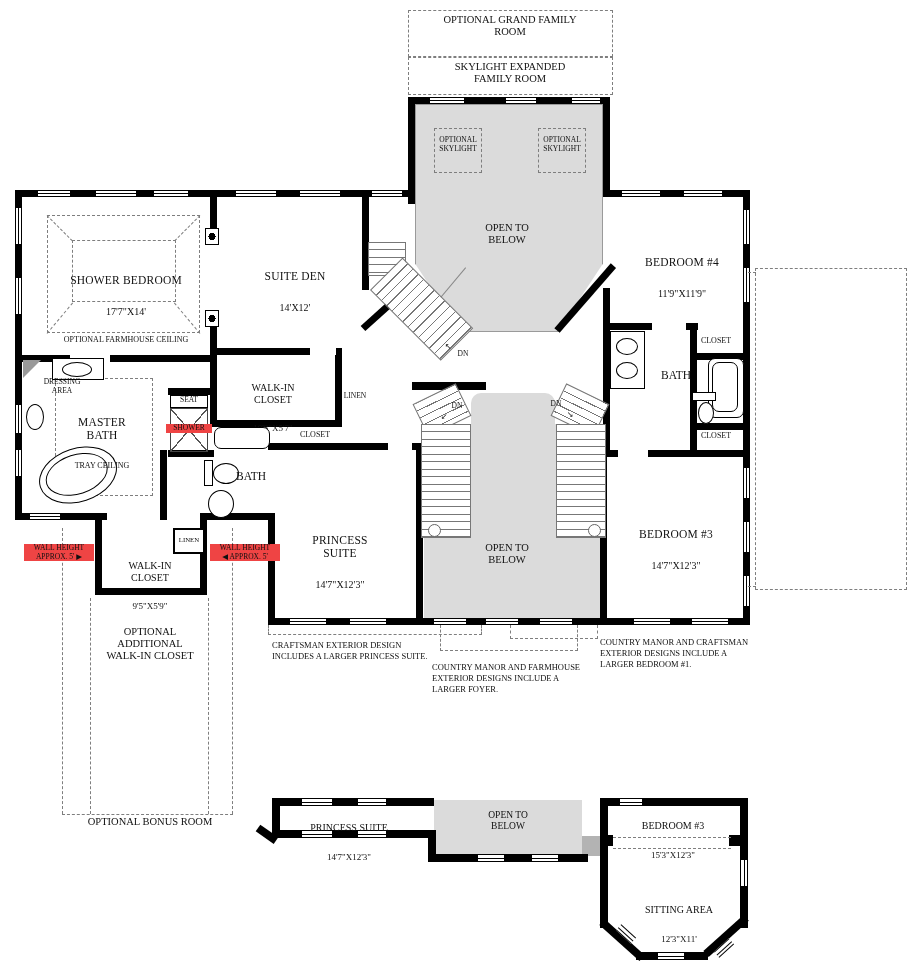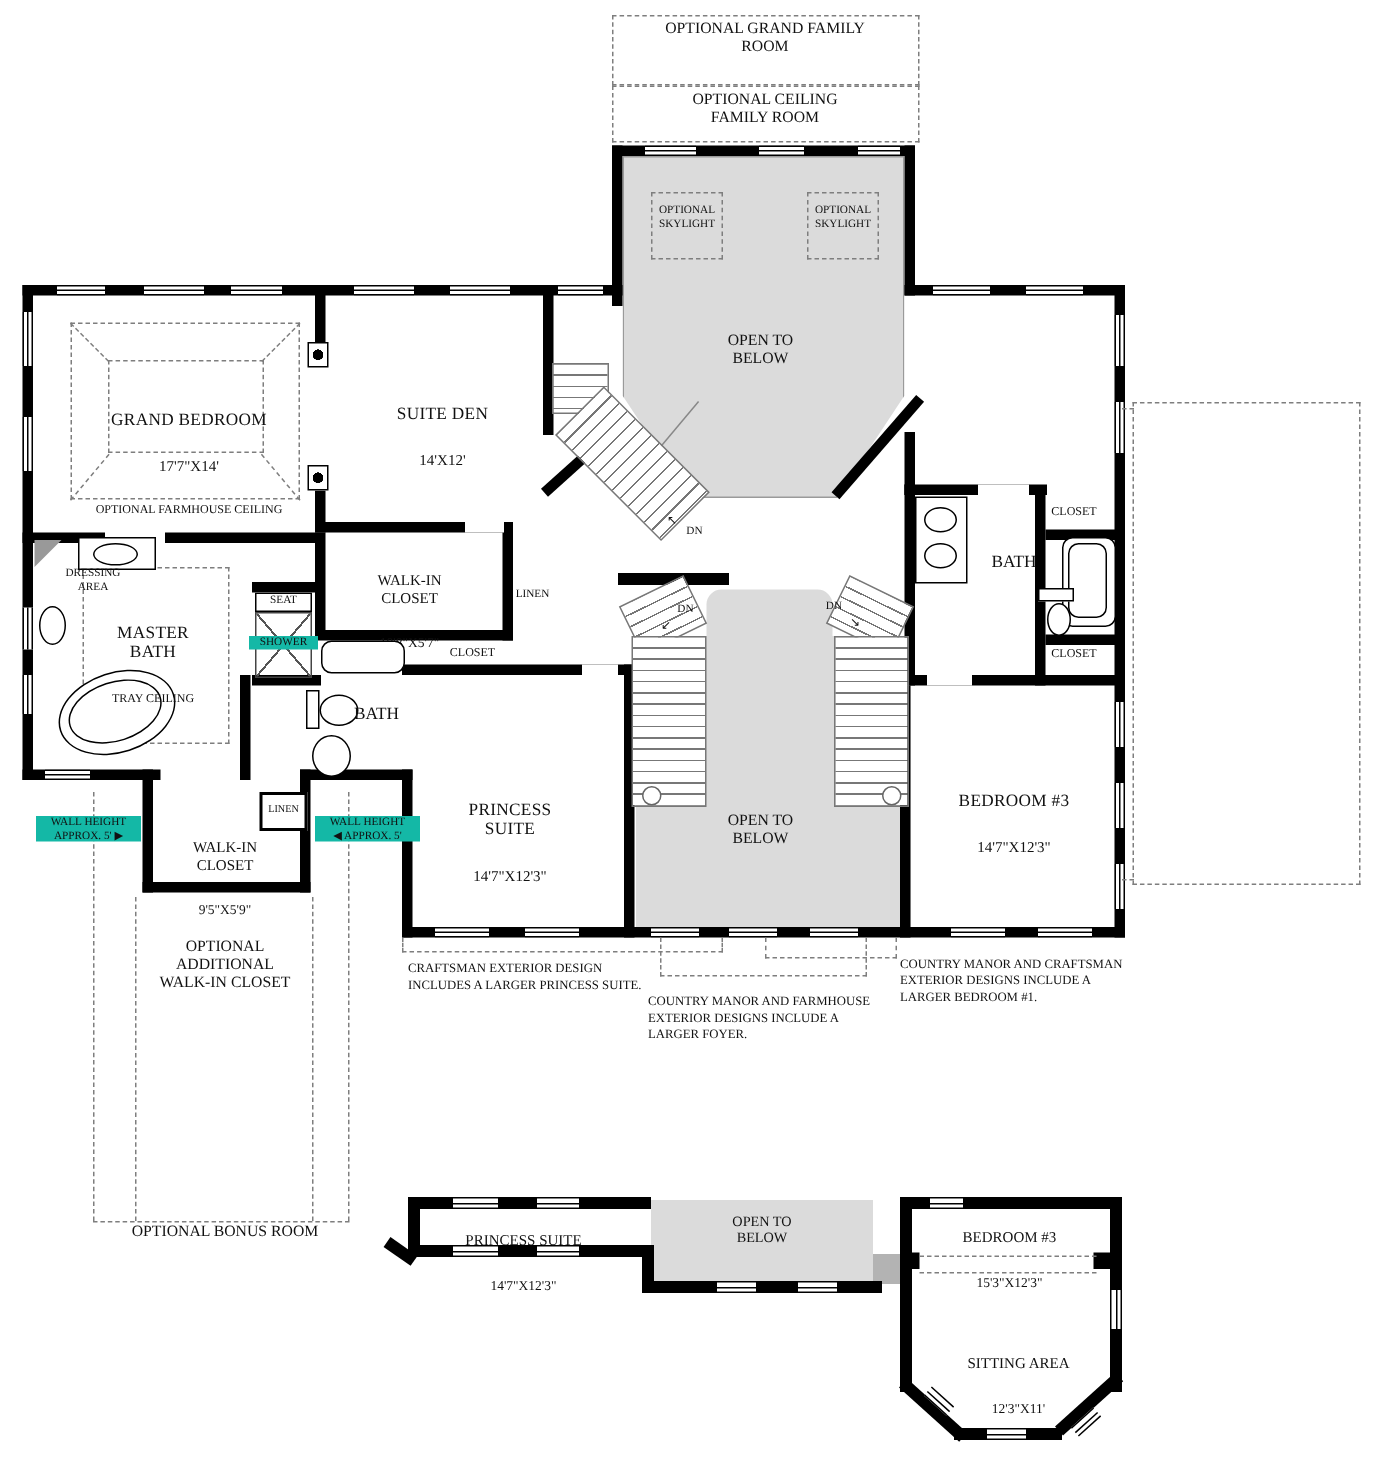--- a/index.html
+++ b/index.html
@@ -33,32 +33,32 @@
   .lb{position:absolute;white-space:pre-line;text-align:center;line-height:1.14;color:#111}
   .f12{font-size:11.5px}.f10{font-size:10.5px}.f9{font-size:9.5px}
   .f8{font-size:9px}.f7{font-size:8px}.f6{font-size:7.5px}
   .rn{display:block;font-size:11.5px;letter-spacing:.2px}
   .rd{display:block;font-size:10px}
   .rx{display:block;font-size:8px}
   .sn{display:block;font-size:10px}
   .sd{display:block;font-size:9px}
   .note{position:absolute;font-size:8.5px;line-height:1.3;text-align:left;white-space:pre-line}
   .title{position:absolute;font-size:28px;font-weight:bold;text-align:center}
-  .wbg{background:#14b8a6}
+  .wbg{background:#ef4444}
 </style>
 </head>
 <body>
 
 <div id="plan">
 
   <div class="d" style="left:408px;top:10px;width:205px;height:47px"></div>
   <div class="d" style="left:408px;top:57px;width:205px;height:38px"></div>
   <div class="lb f10" style="left:415px;top:14px;width:190px">OPTIONAL GRAND FAMILY
 ROOM</div>
-  <div class="lb f10" style="left:415px;top:61px;width:190px">OPTIONAL CEILING
+  <div class="lb f10" style="left:415px;top:61px;width:190px">SKYLIGHT EXPANDED
 FAMILY ROOM</div>
 
   <div class="g" style="left:415px;top:104px;width:188px;height:228px;clip-path:polygon(0 0,100% 0,100% 70%,76% 100%,24% 100%,0 70%)"></div>
   <div class="g" style="left:424px;top:424px;width:183px;height:194px;border:none"></div>
   <div class="g" style="left:471px;top:393px;width:84px;height:38px;border:none;border-radius:10px 10px 0 0"></div>
 
   <div class="d" style="left:434px;top:128px;width:48px;height:45px"></div>
   <div class="d" style="left:538px;top:128px;width:48px;height:45px"></div>
   <div class="lb f6" style="left:435px;top:136px;width:46px">OPTIONAL
 SKYLIGHT</div>
@@ -162,30 +162,34 @@
   <div class="lb f10" style="left:455px;top:542px;width:104px">OPEN TO
 BELOW</div>
 
   <div class="d" style="left:47px;top:215px;width:153px;height:118px"></div>
   <div class="d" style="left:72px;top:240px;width:104px;height:62px"></div>
   <div class="dl" style="left:47px;top:215px;width:36px;transform:rotate(45deg);transform-origin:left center"></div>
   <div class="dl" style="left:200px;top:215px;width:36px;transform:rotate(135deg);transform-origin:left center"></div>
   <div class="dl" style="left:47px;top:333px;width:40px;transform:rotate(-50deg);transform-origin:left center"></div>
   <div class="dl" style="left:200px;top:333px;width:40px;transform:rotate(-130deg);transform-origin:left center"></div>
   <div class="lb" style="left:40px;top:256px;width:172px">
-    <span class="rn">GRAND BEDROOM</span>
+    <span class="rn">SHOWER BEDROOM</span>
     <span class="rd">17'7"X14'</span>
     <span class="rx">OPTIONAL FARMHOUSE CEILING</span>
   </div>
 
   <div class="lb" style="left:243px;top:252px;width:104px">
     <span class="rn">SUITE DEN</span>
     <span class="rd">14'X12'</span>
   </div>
 
+  <div class="lb" style="left:620px;top:238px;width:124px">
+    <span class="rn">BEDROOM #4</span>
+    <span class="rd">11'9"X11'9"</span>
+  </div>
 
   <div class="fix" style="left:610px;top:331px;width:35px;height:58px"></div>
   <div class="fix oval" style="left:616px;top:338px;width:22px;height:17px"></div>
   <div class="fix oval" style="left:616px;top:362px;width:22px;height:17px"></div>
   <div class="fix rr" style="left:708px;top:358px;width:36px;height:60px">
     <div class="fix rr" style="left:3px;top:3px;width:26px;height:50px;border-width:1px"></div>
   </div>
   <div class="fix" style="left:692px;top:392px;width:24px;height:9px"></div>
   <div class="fix oval" style="left:698px;top:402px;width:16px;height:22px"></div>
   <div class="lb f7" style="left:690px;top:336px;width:52px">CLOSET</div>

